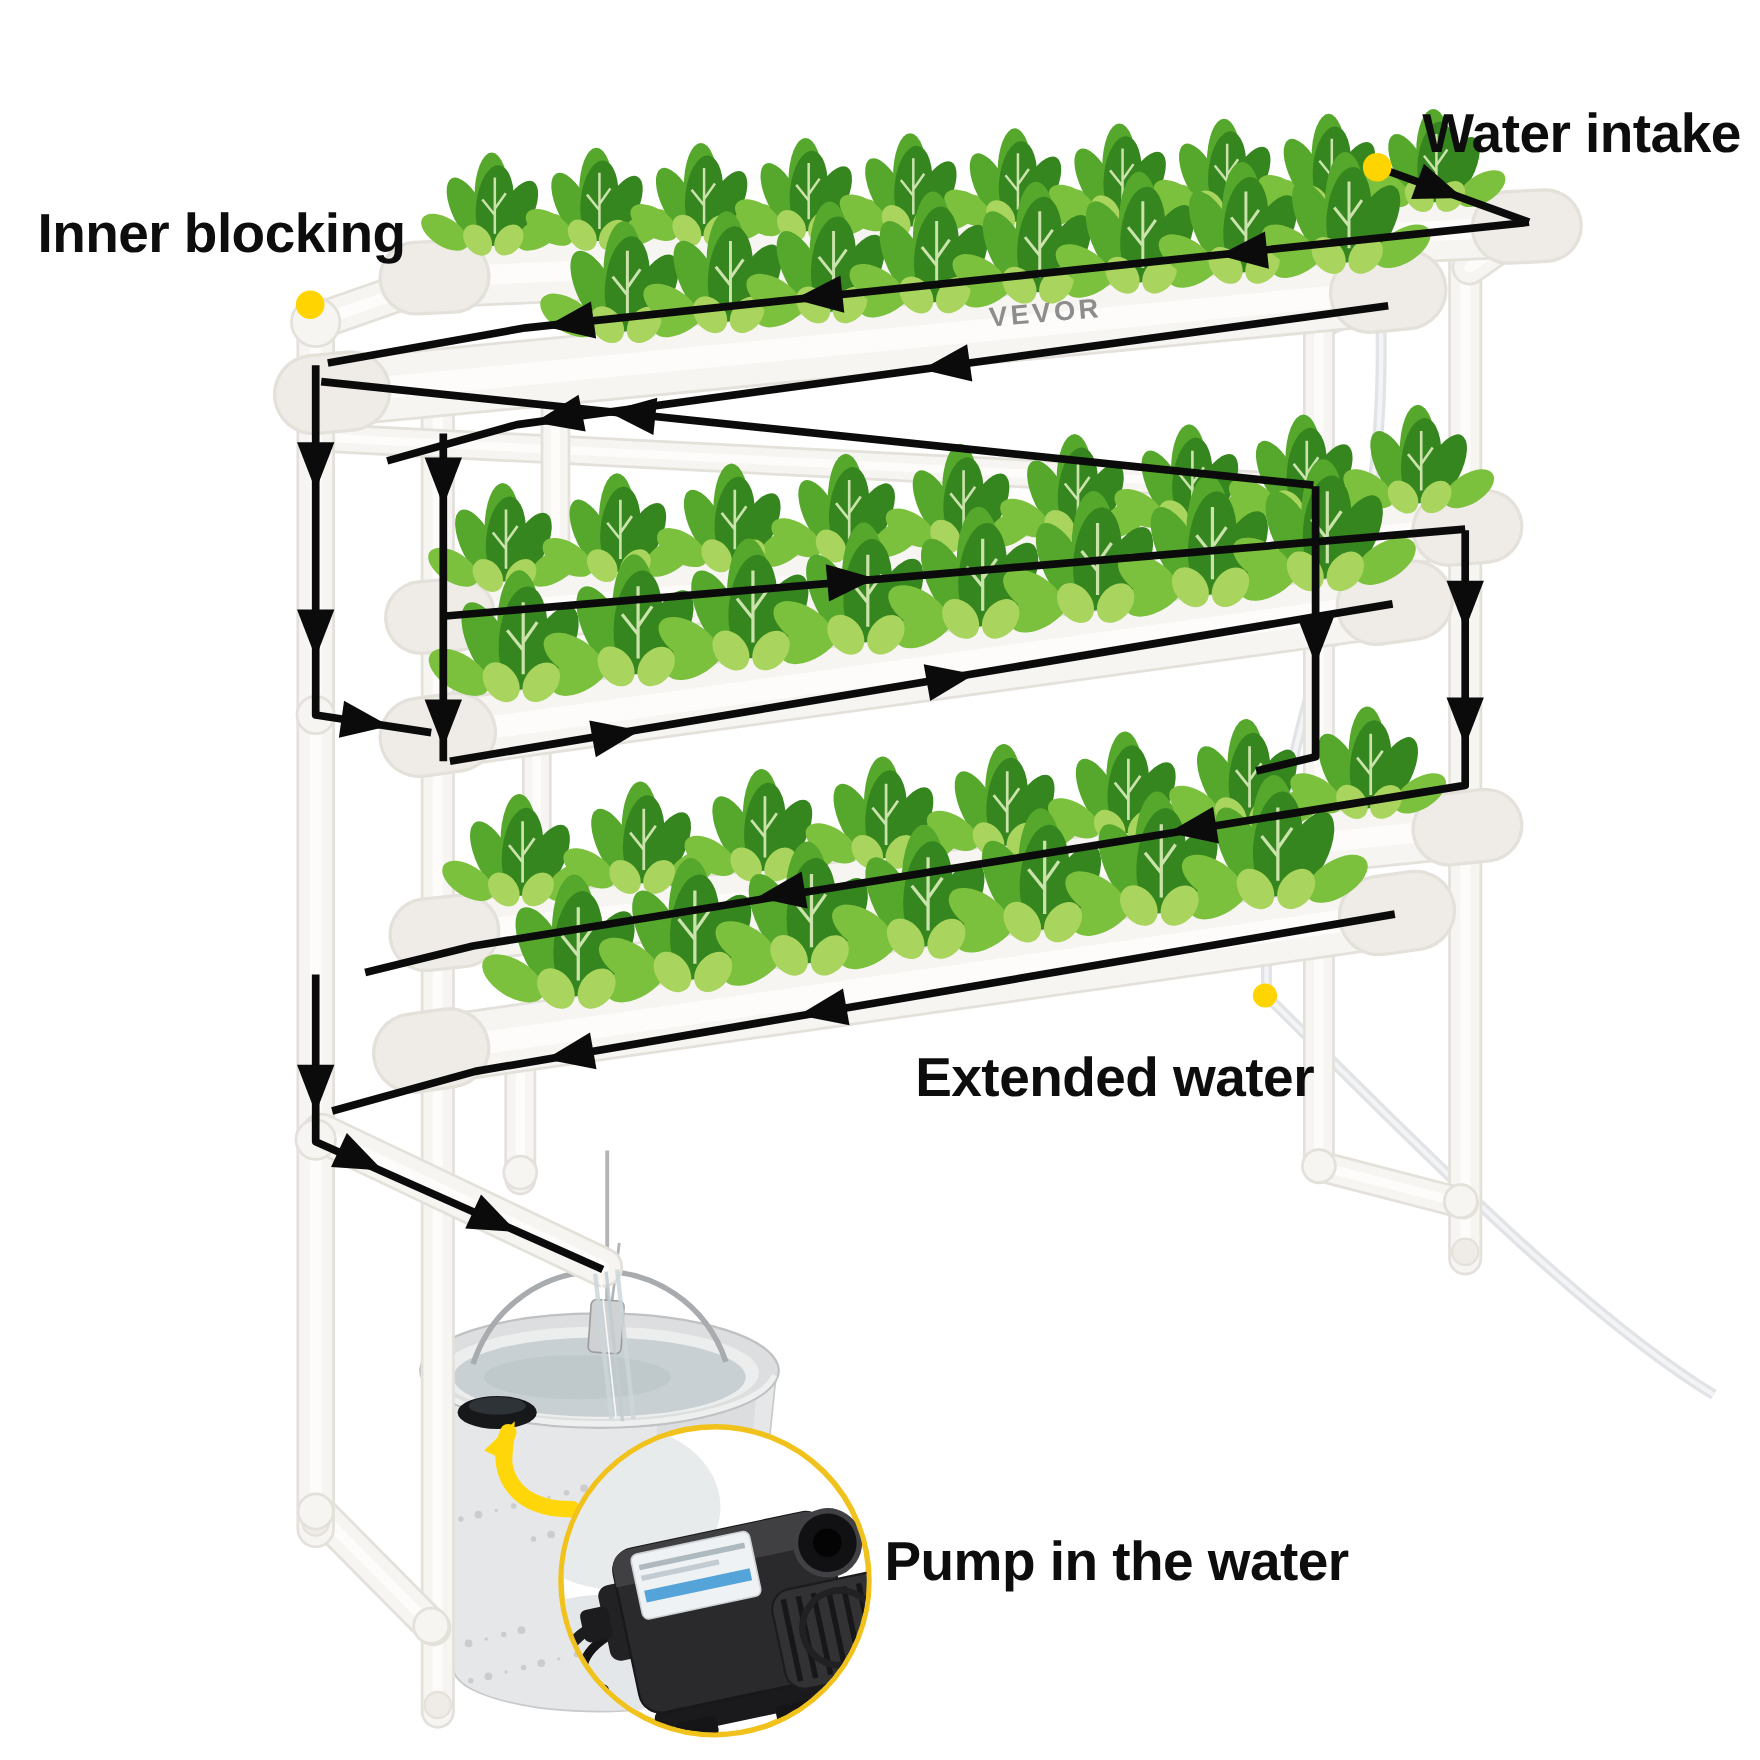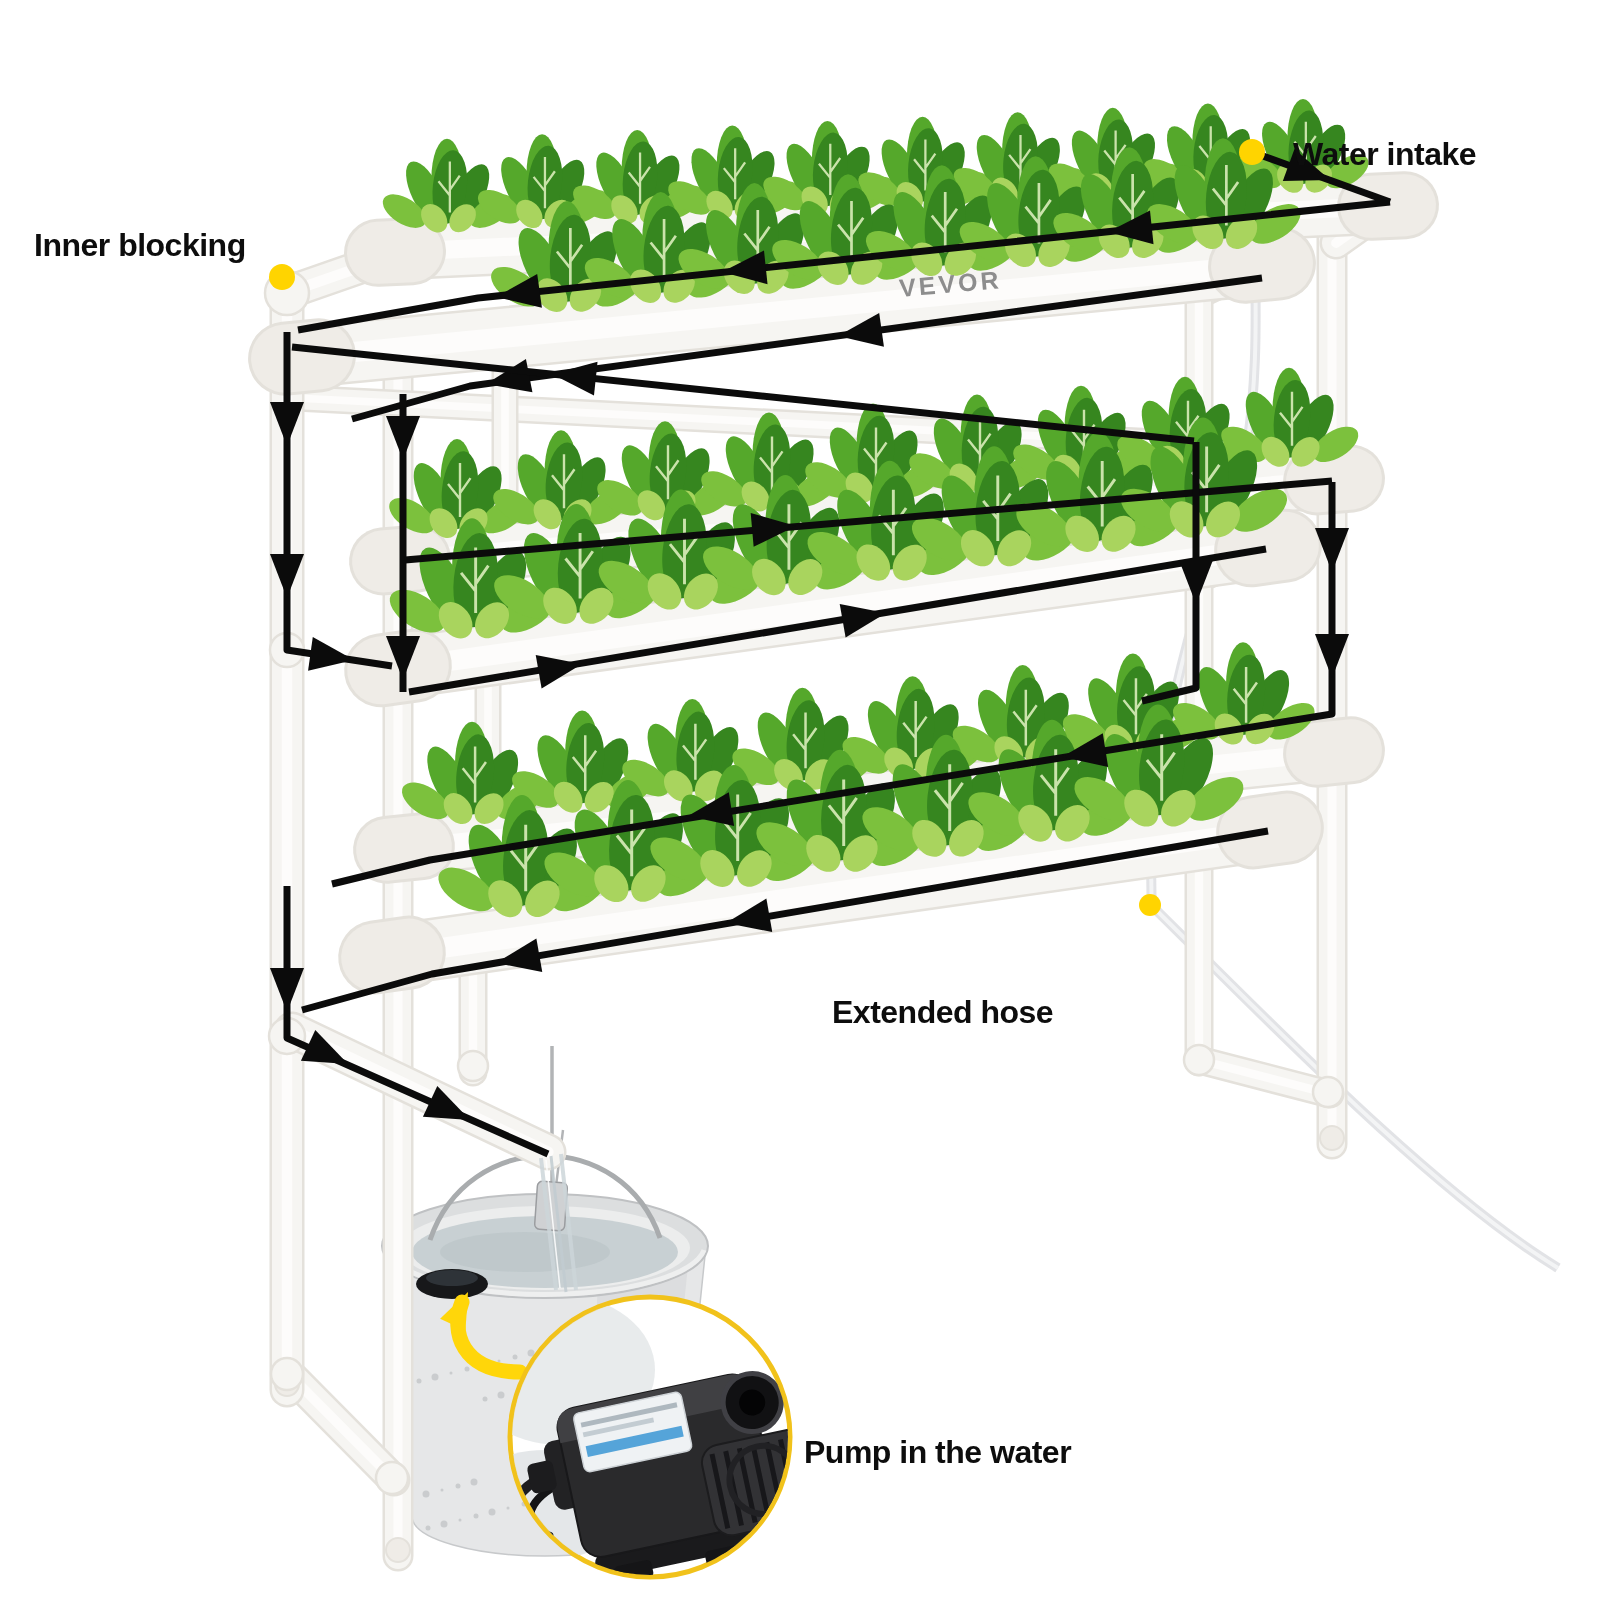--- a/index.html
+++ b/index.html
@@ -1,21 +1,21 @@
 <!DOCTYPE html>
 <html style="--arrow: #0b0b0b; --dot: #ffd400; --ring: #f1c21b; --pipe: #f6f5f2; --pipeEdge: #e4e1db; --pipeHi: #fdfcfb; --cap: #efece7; --leafDark: #36861f; --leafMid: #55a82b; --leafLight: #7cc13d; --leafPale: #a9d45e; --leafVein: #e4f3c4; --text: #0d0d0d; --bucket: #e6e7e8; --water: #c8d0d3; --pumpBody: #2a2a2c;"><head>
 <meta charset="utf-8">
 <style>
   html,body{margin:0;padding:0;background:#ffffff;}
   body{width:1600px;height:1600px;position:relative;overflow:hidden;
        font-family:"Liberation Sans", sans-serif;}
   #stage{position:absolute;left:0;top:0;width:1600px;height:1600px;}
   svg{position:absolute;left:0;top:0;}
-  .lbl{position:absolute;font-weight:700;font-size:32px;color:#0d0d0d;
-       letter-spacing:-0.5px;white-space:nowrap;margin-top:44px;}
+  .lbl{position:absolute;font-weight:700;font-size:50px;color:#0d0d0d;
+       letter-spacing:-0.5px;white-space:nowrap;}
   #lbl-inner   {left:34px;  top:183px;text-align:center;}
   #lbl-intake  {left:1293px;top:92px;}
   #lbl-hose    {left:832px; top:950px;}
   #lbl-pump    {left:804px; top:1390px;}
 </style>
 </head>
 <body>
 
 <div id="stage">
 
@@ -433,15 +433,15 @@
         <rect x="700" y="1458" width="118" height="92" rx="18" fill="#323235" stroke="#1c1c1e" stroke-width="2"></rect>
         <path d="M 712 1466 L 712 1542 M 726 1466 L 726 1542 M 740 1466 L 740 1542 M 754 1466 L 754 1542 M 768 1466 L 768 1542 M 782 1466 L 782 1542 M 796 1466 L 796 1542" stroke="#17171a" stroke-width="5"></path>
         <circle cx="757" cy="1502" r="34" stroke="#212124" stroke-width="6" fill="none"></circle>
       </g>
     </g>
   </g>
 </svg>
 
   <div class="lbl" id="lbl-inner">Inner blocking</div>
   <div class="lbl" id="lbl-intake">Water intake</div>
-  <div class="lbl" id="lbl-hose">Extended hose</div>
+  <div class="lbl" id="lbl-hose">Extended water</div>
   <div class="lbl" id="lbl-pump">Pump in the water</div>
 </div>
 
 </body></html>

